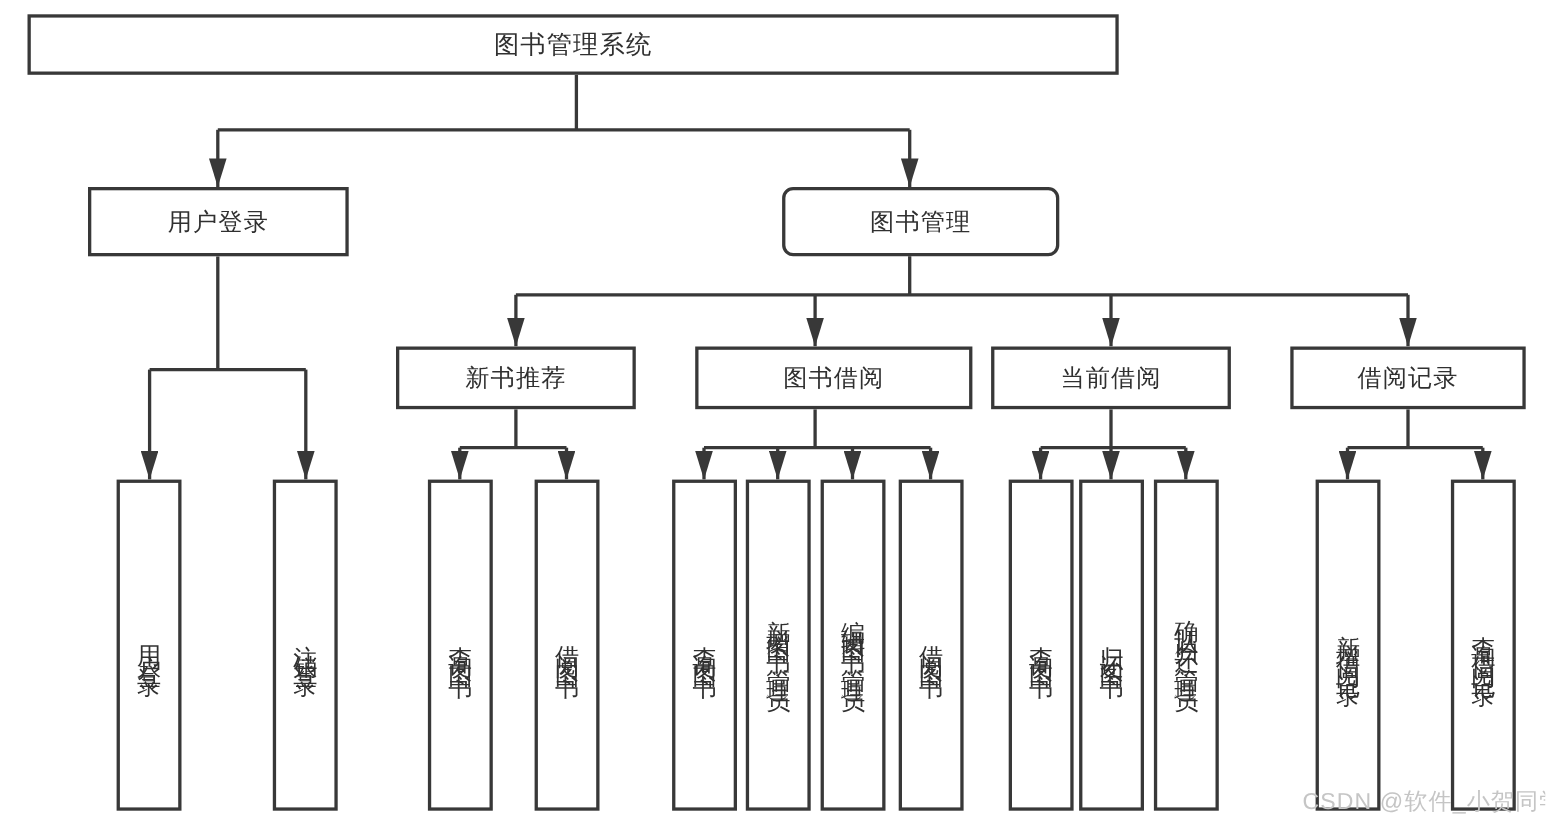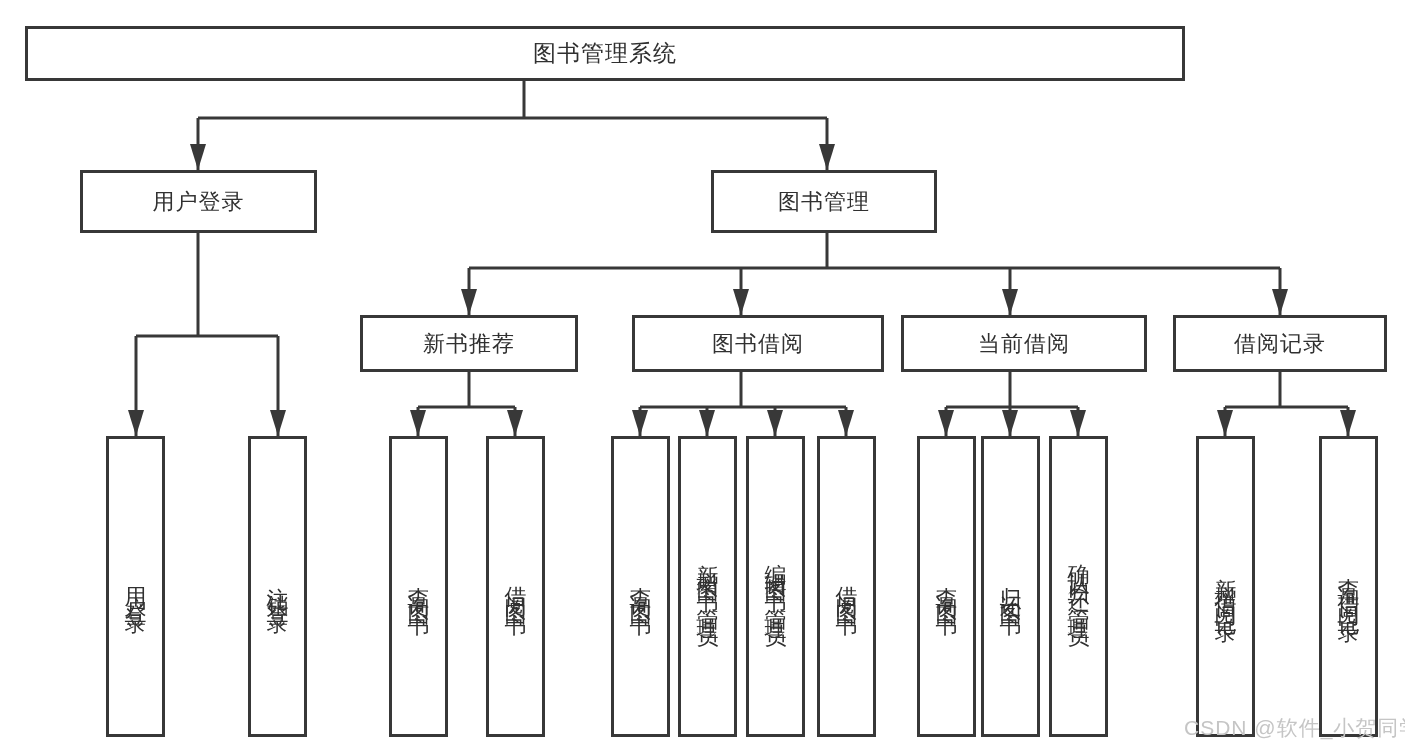--- a/index.html
+++ b/index.html
@@ -93,28 +93,28 @@
     <line x1="707" y1="407" x2="707" y2="436" marker-end="url(#ah)"></line>
     <line x1="775" y1="407" x2="775" y2="436" marker-end="url(#ah)"></line>
     <line x1="846" y1="407" x2="846" y2="436" marker-end="url(#ah)"></line>
     <line x1="946" y1="407" x2="946" y2="436" marker-end="url(#ah)"></line>
     <line x1="1010" y1="407" x2="1010" y2="436" marker-end="url(#ah)"></line>
     <line x1="1078" y1="407" x2="1078" y2="436" marker-end="url(#ah)"></line>
     <line x1="1225" y1="407" x2="1225" y2="436" marker-end="url(#ah)"></line>
     <line x1="1348" y1="407" x2="1348" y2="436" marker-end="url(#ah)"></line>
   </svg>
 
-  <div class="box root" style="left:25px; top:13px; width:1160px; height:55px;margin-top:13px;">图书管理系统</div>
+  <div class="box root" style="left:25px; top:13px; width:992px; height:55px;">图书管理系统</div>
 
   <div class="box" style="left:80px; top:170px; width:237px; height:63px;">用户登录</div>
-  <div class="box" style="left:711px; top:170px; width:226px; height:63px;">图书管理</div>
+  <div class="box" style="left:711px; top:170px; width:252px; height:63px;border-radius:10px;">图书管理</div>
 
   <div class="box" style="left:360px; top:315px; width:218px; height:57px;">新书推荐</div>
   <div class="box" style="left:632px; top:315px; width:252px; height:57px;">图书借阅</div>
-  <div class="box" style="left:901px; top:315px; width:246px; height:57px;">当前借阅</div>
+  <div class="box" style="left:901px; top:315px; width:218px; height:57px;">当前借阅</div>
   <div class="box" style="left:1173px; top:315px; width:214px; height:57px;">借阅记录</div>
 
   <div class="box vbox" style="left:106px; top:436px; width:59px; height:301px;">
     <span>用户登录</span>
   </div>
   <div class="box vbox" style="left:248px; top:436px; width:59px; height:301px;">
     <span>注销登录</span>
   </div>
 
   <div class="box vbox" style="left:389px; top:436px; width:59px; height:301px;">

